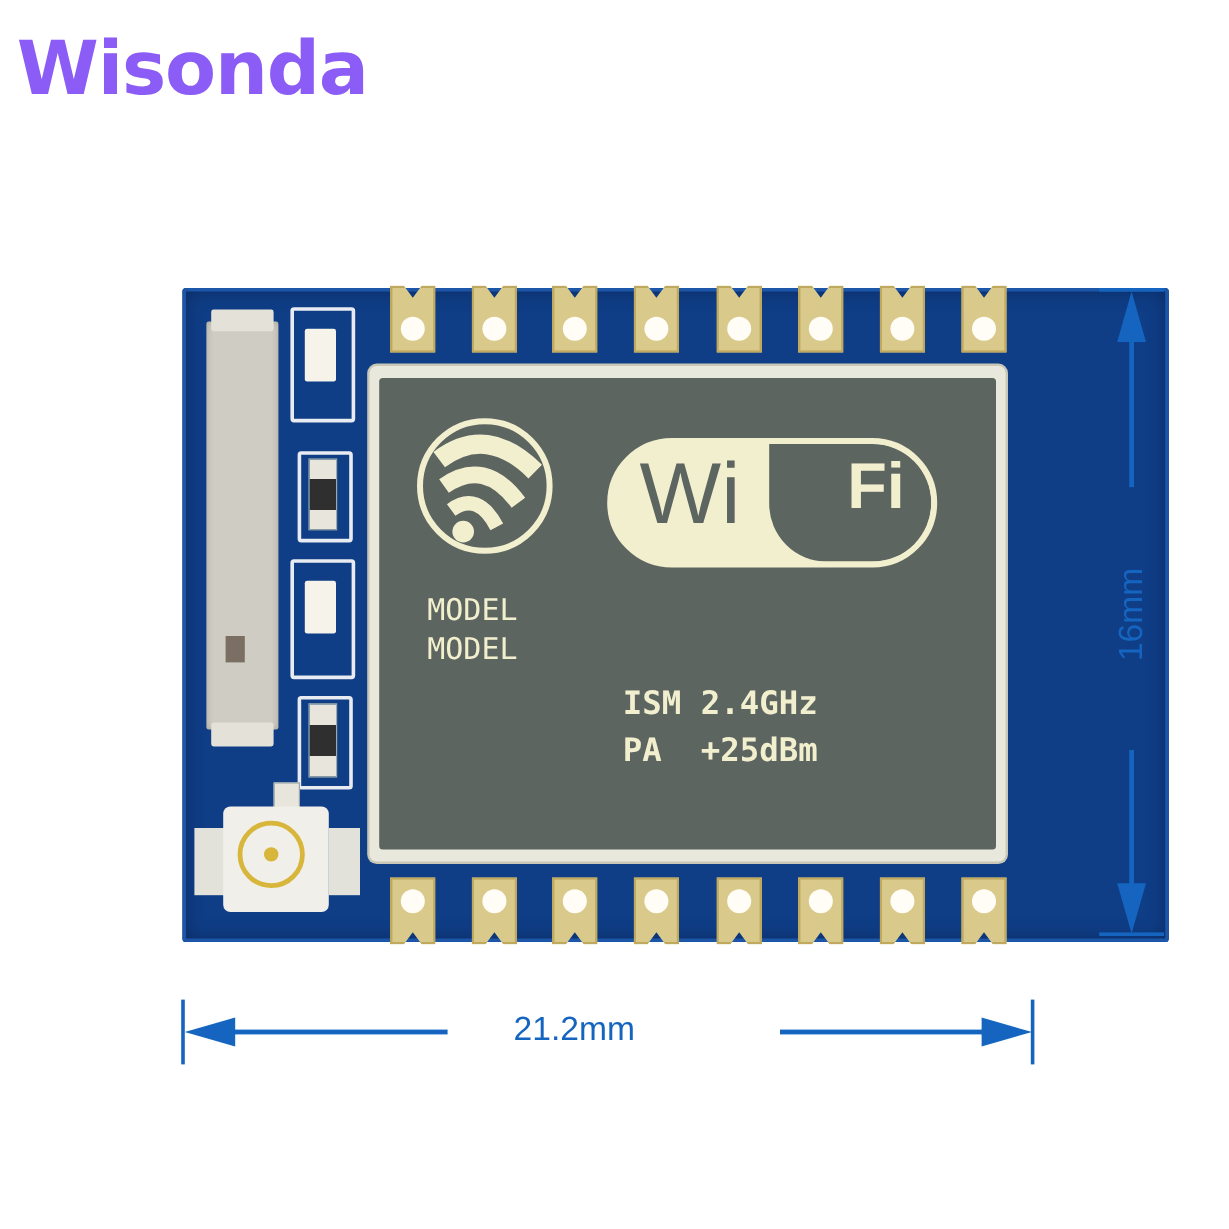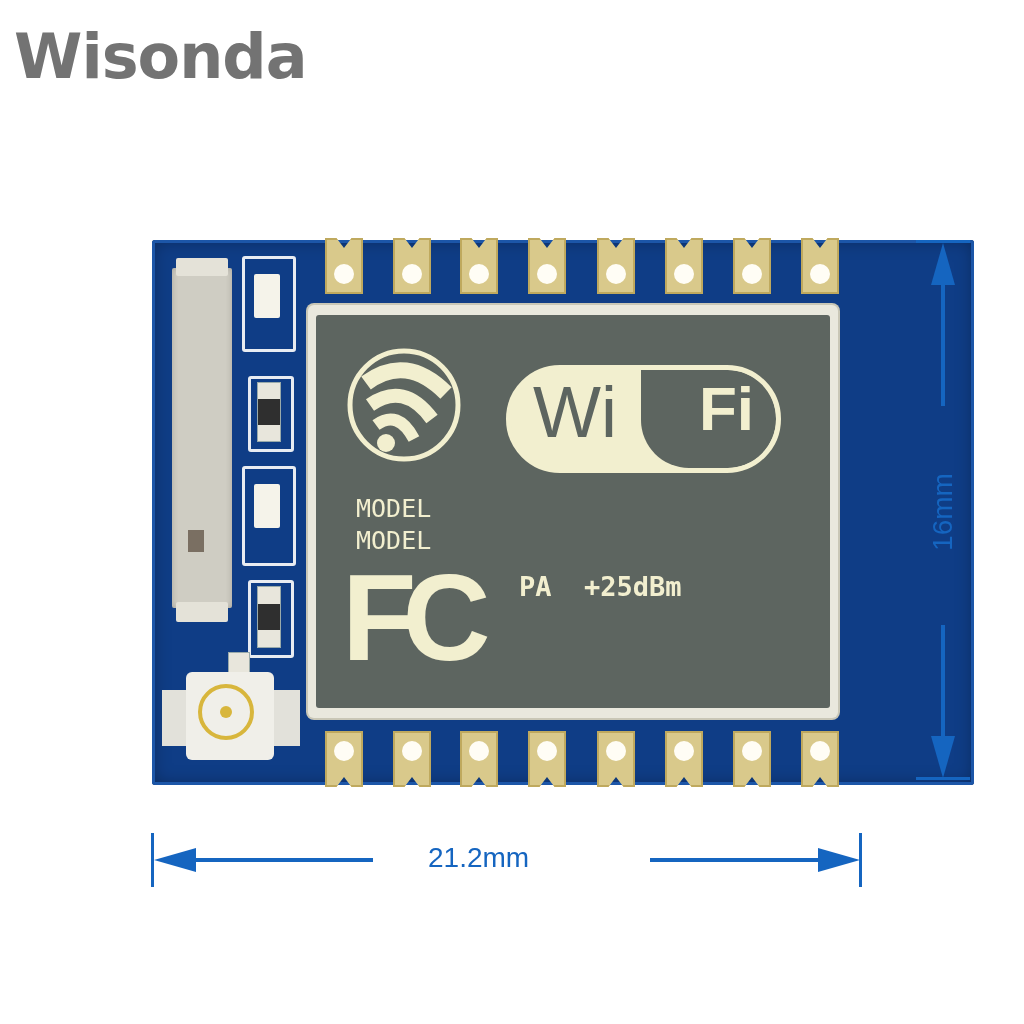--- a/index.html
+++ b/index.html
@@ -1,31 +1,31 @@
 <!DOCTYPE html>
 <html><head>
 <meta charset="utf-8">
 <style>
   html,body{margin:0;padding:0;}
   body{width:1024px;height:1024px;background:#ffffff;position:relative;overflow:hidden;font-family:"DejaVu Sans",sans-serif;}
-  .brand{position:absolute;left:14px;top:26px;font-family:"DejaVu Sans",sans-serif;font-weight:bold;font-size:62px;color:#737373;letter-spacing:-1px;line-height:1;}
+  .brand{position:absolute;left:14px;top:26px;font-family:"DejaVu Sans",sans-serif;font-weight:bold;font-size:62px;color:#8b5cf6;letter-spacing:-1px;line-height:1;}
   .board{position:absolute;left:152px;top:240px;width:822px;height:545px;background:#0f3d86;border-radius:3px;box-shadow:inset 0 0 0 3px #1c56a8, inset 0 0 18px rgba(0,0,0,0.35);}
   .pad{position:absolute;width:38px;height:56px;background:#d9c98b;border:2px solid #bfa95e;box-sizing:border-box;}
   .pad .hole{position:absolute;left:7px;width:20px;height:20px;border-radius:50%;background:#fffdf5;}
   .pad.top{top:-2px;clip-path:polygon(0 0,30% 0,50% 18%,70% 0,100% 0,100% 100%,0 100%);}
   .pad.top .hole{top:24px;}
   .pad.bot{bottom:-2px;clip-path:polygon(0 0,100% 0,100% 100%,70% 100%,50% 82%,30% 100%,0 100%);}
   .pad.bot .hole{top:8px;}
   .shield{position:absolute;left:156px;top:65px;width:530px;height:413px;background:#e9e8dd;border-radius:6px;box-shadow:0 0 0 2px #c9c7b6;}
   .shield-inner{position:absolute;left:8px;top:10px;right:8px;bottom:10px;background:#5d6560;border-radius:3px;}
   .silk{color:#f2efcf;position:absolute;}
   .wifi-pill{position:absolute;left:190px;top:50px;width:275px;height:108px;border:5px solid #f2efcf;border-radius:54px;box-sizing:border-box;background:#f2efcf;overflow:hidden;}
   .wifi-pill .wi{position:absolute;left:22px;top:6px;font-size:72px;color:#5d6560;font-family:"Liberation Sans",sans-serif;line-height:1;}
   .wifi-pill .fi-box{position:absolute;right:0;top:0;width:135px;height:98px;background:#5d6560;border-radius:0 48px 48px 48px;}
-  .wifi-pill .fi{position:absolute;right:22px;top:8px;font-size:62px;font-weight:bold;color:#f2efcf;font-family:"Liberation Sans",sans-serif;line-height:1;}
+  .wifi-pill .fi{position:absolute;right:22px;top:8px;font-size:54px;font-weight:bold;color:#f2efcf;font-family:"Liberation Sans",sans-serif;line-height:1;}
   .model{left:40px;top:178px;font-size:25px;font-weight:normal;line-height:32px;font-family:"DejaVu Sans Mono",monospace;}
   .partno{left:203px;top:188px;font-size:32px;font-weight:bold;font-family:"DejaVu Sans Mono",monospace;letter-spacing:-1px;}
   .specs{left:203px;top:252px;font-size:27px;font-weight:bold;font-family:"DejaVu Sans Mono",monospace;line-height:39px;white-space:pre;}
   .fc{left:26px;top:242px;font-size:122px;font-weight:bold;font-family:"Liberation Sans",sans-serif;line-height:1;letter-spacing:-14px;}
   .antenna{position:absolute;left:20px;top:28px;width:60px;height:340px;background:#cfcdc3;border-radius:2px;box-shadow:inset 0 0 6px rgba(0,0,0,0.2);}
   .antenna .cap{position:absolute;left:4px;top:-10px;width:52px;height:18px;background:#e4e2d8;border-radius:2px;}
   .antenna .cap2{position:absolute;left:4px;bottom:-14px;width:52px;height:20px;background:#e4e2d8;border-radius:2px;}
   .antenna .dot{position:absolute;left:16px;top:262px;width:16px;height:22px;background:#7a6f62;}
   .comp{position:absolute;width:22px;background:#e8e6dc;border:1px solid #9aa;}
   .comp.dark{background:linear-gradient(#e8e6dc 0 28%,#2f2f2f 28% 72%,#e8e6dc 72%);}
@@ -135,22 +135,21 @@
       </svg>
       <div class="wifi-pill">
         <span class="wi">Wi</span>
         <div class="fi-box"></div>
         <span class="fi">Fi</span>
       </div>
       <div class="silk model">
         <div>MODEL</div>
         <div>MODEL</div>
       </div>
-      <div class="silk fc">FC</div>
-      <div class="silk specs"><div>PA  +25dBm</div></div>
+      <div class="silk specs"><div>ISM 2.4GHz</div><div>PA  +25dBm</div></div>
     </div>
   </div>
 </div>
 
 <div>
   <div class="dim" style="left:916px;top:240px;width:54px;height:3px;"></div>
   <div class="arrow-up" style="left:931px;top:243px;"></div>
   <div class="dim" style="left:941px;top:280px;width:4px;height:126px;"></div>
   <div class="dim-label" style="left:900px;top:496px;transform:rotate(-90deg);transform-origin:center;width:86px;text-align:center;">16mm</div>
   <div class="dim" style="left:941px;top:625px;width:4px;height:122px;"></div>

